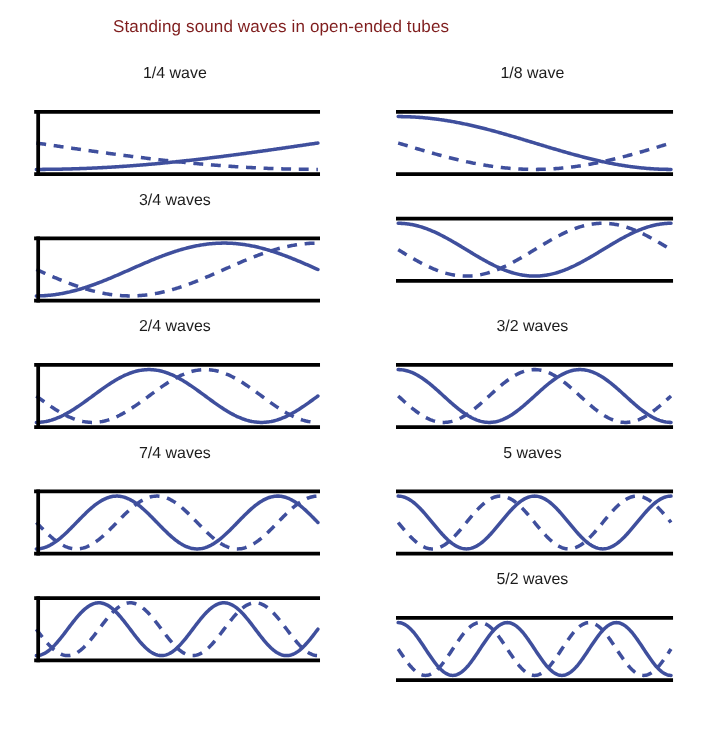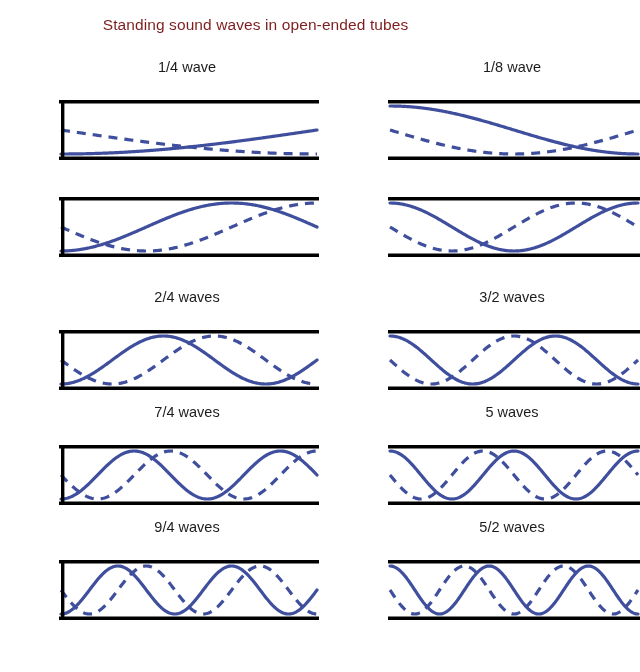--- a/index.html
+++ b/index.html
@@ -28,21 +28,20 @@
   }
   #panel-grid {
     position: absolute;
     top: 60px;
     left: 0;
     width: 640px;
   }
   .panel-row {
     position: relative;
     height: 115px;
-    margin-left: 28px;
   }
   .panel {
     position: absolute;
     top: 0;
   }
   .panel.col-left  { left: 31px; }
   .panel.col-right { left: 360px; }
   .panel-label {
     text-align: center;
     font-size: 14.5px;
@@ -97,20 +96,21 @@
               <path d="M0.00 6.00L0.95 6.00L1.91 6.01L2.86 6.02L3.82 6.03L4.77 6.04L5.72 6.06L6.68 6.09L7.63 6.11L8.58 6.14L9.54 6.17L10.49 6.21L11.45 6.25L12.40 6.30L13.35 6.34L14.31 6.39L15.26 6.45L16.22 6.50L17.17 6.57L18.12 6.63L19.08 6.70L20.03 6.77L20.98 6.84L21.94 6.92L22.89 7.00L23.85 7.09L24.80 7.17L25.75 7.27L26.71 7.36L27.66 7.46L28.62 7.56L29.57 7.66L30.52 7.77L31.48 7.88L32.43 8.00L33.38 8.11L34.34 8.24L35.29 8.36L36.25 8.49L37.20 8.62L38.15 8.75L39.11 8.89L40.06 9.02L41.02 9.17L41.97 9.31L42.92 9.46L43.88 9.61L44.83 9.77L45.78 9.92L46.74 10.09L47.69 10.25L48.65 10.41L49.60 10.58L50.55 10.76L51.51 10.93L52.46 11.11L53.42 11.29L54.37 11.47L55.32 11.66L56.28 11.84L57.23 12.04L58.18 12.23L59.14 12.43L60.09 12.62L61.05 12.83L62.00 13.03L62.95 13.24L63.91 13.44L64.86 13.66L65.82 13.87L66.77 14.09L67.72 14.30L68.68 14.52L69.63 14.75L70.58 14.97L71.54 15.20L72.49 15.43L73.45 15.66L74.40 15.89L75.35 16.13L76.31 16.37L77.26 16.61L78.22 16.85L79.17 17.09L80.12 17.34L81.08 17.58L82.03 17.83L82.98 18.08L83.94 18.34L84.89 18.59L85.85 18.85L86.80 19.10L87.75 19.36L88.71 19.62L89.66 19.89L90.62 20.15L91.57 20.42L92.52 20.68L93.48 20.95L94.43 21.22L95.38 21.49L96.34 21.76L97.29 22.03L98.25 22.31L99.20 22.58L100.15 22.86L101.11 23.14L102.06 23.42L103.02 23.70L103.97 23.98L104.92 24.26L105.88 24.54L106.83 24.82L107.78 25.10L108.74 25.39L109.69 25.67L110.65 25.96L111.60 26.25L112.55 26.53L113.51 26.82L114.46 27.11L115.42 27.40L116.37 27.68L117.32 27.97L118.28 28.26L119.23 28.55L120.18 28.84L121.14 29.13L122.09 29.42L123.05 29.71L124.00 30.00L124.95 30.29L125.91 30.58L126.86 30.87L127.82 31.16L128.77 31.45L129.72 31.74L130.68 32.03L131.63 32.32L132.58 32.60L133.54 32.89L134.49 33.18L135.45 33.47L136.40 33.75L137.35 34.04L138.31 34.33L139.26 34.61L140.22 34.90L141.17 35.18L142.12 35.46L143.08 35.74L144.03 36.02L144.98 36.30L145.94 36.58L146.89 36.86L147.85 37.14L148.80 37.42L149.75 37.69L150.71 37.97L151.66 38.24L152.62 38.51L153.57 38.78L154.52 39.05L155.48 39.32L156.43 39.58L157.38 39.85L158.34 40.11L159.29 40.38L160.25 40.64L161.20 40.90L162.15 41.15L163.11 41.41L164.06 41.66L165.02 41.92L165.97 42.17L166.92 42.42L167.88 42.66L168.83 42.91L169.78 43.15L170.74 43.39L171.69 43.63L172.65 43.87L173.60 44.11L174.55 44.34L175.51 44.57L176.46 44.80L177.42 45.03L178.37 45.25L179.32 45.48L180.28 45.70L181.23 45.91L182.18 46.13L183.14 46.34L184.09 46.56L185.05 46.76L186.00 46.97L186.95 47.17L187.91 47.38L188.86 47.57L189.82 47.77L190.77 47.96L191.72 48.16L192.68 48.34L193.63 48.53L194.58 48.71L195.54 48.89L196.49 49.07L197.45 49.24L198.40 49.42L199.35 49.59L200.31 49.75L201.26 49.91L202.22 50.08L203.17 50.23L204.12 50.39L205.08 50.54L206.03 50.69L206.98 50.83L207.94 50.98L208.89 51.11L209.85 51.25L210.80 51.38L211.75 51.51L212.71 51.64L213.66 51.76L214.62 51.89L215.57 52.00L216.52 52.12L217.48 52.23L218.43 52.34L219.38 52.44L220.34 52.54L221.29 52.64L222.25 52.73L223.20 52.83L224.15 52.91L225.11 53.00L226.06 53.08L227.02 53.16L227.97 53.23L228.92 53.30L229.88 53.37L230.83 53.43L231.78 53.50L232.74 53.55L233.69 53.61L234.65 53.66L235.60 53.70L236.55 53.75L237.51 53.79L238.46 53.83L239.42 53.86L240.37 53.89L241.32 53.91L242.28 53.94L243.23 53.96L244.18 53.97L245.14 53.98L246.09 53.99L247.05 54.00L248.00 54.00" fill="none" stroke="#3f4f9d" stroke-width="3.2" stroke-linecap="round"></path>
             </g>
             <line x1="-2" y1="1.7" x2="250" y2="1.7" stroke="#000000" stroke-width="3.4"></line>
             <line x1="-2" y1="58.3" x2="250" y2="58.3" stroke="#000000" stroke-width="3.4"></line>
           </svg>
         </div>
       </div>
     </div>
     <div class="panel-row" style="height: 115px;">
       <div class="panel col-left" style="width: 256px;">
+        <div class="panel-label">3/4 waves</div>
         <div class="tube-wrap">
           <svg width="260" height="68" viewBox="-2 -4 260 68">
             <defs>
               <clipPath id="clip2">
                 <rect x="-2" y="0" width="260" height="60"></rect>
               </clipPath>
             </defs>
             <g clip-path="url(#clip2)">
               <path d="M0.00 30.00L0.98 30.43L1.97 30.87L2.95 31.30L3.94 31.74L4.92 32.17L5.91 32.60L6.89 33.04L7.88 33.47L8.86 33.90L9.85 34.33L10.83 34.75L11.82 35.18L12.80 35.60L13.78 36.02L14.77 36.44L15.75 36.86L16.74 37.28L17.72 37.69L18.71 38.10L19.69 38.51L20.68 38.92L21.66 39.32L22.65 39.72L23.63 40.11L24.62 40.51L25.60 40.90L26.58 41.28L27.57 41.66L28.55 42.04L29.54 42.42L30.52 42.79L31.51 43.15L32.49 43.51L33.48 43.87L34.46 44.22L35.45 44.57L36.43 44.92L37.42 45.25L38.40 45.59L39.38 45.91L40.37 46.24L41.35 46.56L42.34 46.87L43.32 47.17L44.31 47.48L45.29 47.77L46.28 48.06L47.26 48.34L48.25 48.62L49.23 48.89L50.22 49.16L51.20 49.42L52.18 49.67L53.17 49.91L54.15 50.15L55.14 50.39L56.12 50.61L57.11 50.83L58.09 51.05L59.08 51.25L60.06 51.45L61.05 51.64L62.03 51.83L63.02 52.00L64.00 52.17L64.98 52.34L65.97 52.49L66.95 52.64L67.94 52.78L68.92 52.91L69.91 53.04L70.89 53.16L71.88 53.27L72.86 53.37L73.85 53.47L74.83 53.55L75.82 53.63L76.80 53.70L77.78 53.77L78.77 53.83L79.75 53.87L80.74 53.91L81.72 53.95L82.71 53.97L83.69 53.99L84.68 54.00L85.66 54.00L86.65 53.99L87.63 53.98L88.62 53.96L89.60 53.93L90.58 53.89L91.57 53.84L92.55 53.79L93.54 53.73L94.52 53.66L95.51 53.58L96.49 53.50L97.48 53.40L98.46 53.30L99.45 53.19L100.43 53.08L101.42 52.96L102.40 52.83L103.38 52.69L104.37 52.54L105.35 52.39L106.34 52.23L107.32 52.06L108.31 51.89L109.29 51.70L110.28 51.51L111.26 51.32L112.25 51.11L113.23 50.90L114.22 50.69L115.20 50.46L116.18 50.23L117.17 50.00L118.15 49.75L119.14 49.50L120.12 49.24L121.11 48.98L122.09 48.71L123.08 48.44L124.06 48.16L125.05 47.87L126.03 47.57L127.02 47.28L128.00 46.97L128.98 46.66L129.97 46.34L130.95 46.02L131.94 45.70L132.92 45.37L133.91 45.03L134.89 44.69L135.88 44.34L136.86 43.99L137.85 43.63L138.83 43.27L139.82 42.91L140.80 42.54L141.78 42.17L142.77 41.79L143.75 41.41L144.74 41.02L145.72 40.64L146.71 40.24L147.69 39.85L148.68 39.45L149.66 39.05L150.65 38.65L151.63 38.24L152.62 37.83L153.60 37.42L154.58 37.00L155.57 36.58L156.55 36.16L157.54 35.74L158.52 35.32L159.51 34.90L160.49 34.47L161.48 34.04L162.46 33.61L163.45 33.18L164.43 32.75L165.42 32.32L166.40 31.88L167.38 31.45L168.37 31.01L169.35 30.58L170.34 30.14L171.32 29.71L172.31 29.28L173.29 28.84L174.28 28.41L175.26 27.97L176.25 27.54L177.23 27.11L178.22 26.68L179.20 26.25L180.18 25.82L181.17 25.39L182.15 24.96L183.14 24.54L184.12 24.12L185.11 23.70L186.09 23.28L187.08 22.86L188.06 22.45L189.05 22.03L190.03 21.63L191.02 21.22L192.00 20.82L192.98 20.42L193.97 20.02L194.95 19.62L195.94 19.23L196.92 18.85L197.91 18.46L198.89 18.08L199.88 17.71L200.86 17.34L201.85 16.97L202.83 16.61L203.82 16.25L204.80 15.89L205.78 15.54L206.77 15.20L207.75 14.86L208.74 14.52L209.72 14.19L210.71 13.87L211.69 13.55L212.68 13.24L213.66 12.93L214.65 12.62L215.63 12.33L216.62 12.04L217.60 11.75L218.58 11.47L219.57 11.20L220.55 10.93L221.54 10.67L222.52 10.41L223.51 10.17L224.49 9.92L225.48 9.69L226.46 9.46L227.45 9.24L228.43 9.02L229.42 8.82L230.40 8.62L231.38 8.42L232.37 8.24L233.35 8.06L234.34 7.88L235.32 7.72L236.31 7.56L237.29 7.41L238.28 7.27L239.26 7.13L240.25 7.00L241.23 6.88L242.22 6.77L243.20 6.66L244.18 6.57L245.17 6.48L246.15 6.39L247.14 6.32L248.12 6.25L249.11 6.19L250.09 6.14L251.08 6.10L252.06 6.06L253.05 6.04L254.03 6.02L255.02 6.00L256.00 6.00" fill="none" stroke="#3f4f9d" stroke-width="3.2" stroke-dasharray="9 7" stroke-linecap="butt"></path>
               <path d="M0.00 54.00L0.98 54.00L1.97 53.98L2.95 53.96L3.94 53.94L4.92 53.90L5.91 53.86L6.89 53.81L7.88 53.75L8.86 53.68L9.85 53.61L10.83 53.52L11.82 53.43L12.80 53.34L13.78 53.23L14.77 53.12L15.75 53.00L16.74 52.87L17.72 52.73L18.71 52.59L19.69 52.44L20.68 52.28L21.66 52.12L22.65 51.94L23.63 51.76L24.62 51.58L25.60 51.38L26.58 51.18L27.57 50.98L28.55 50.76L29.54 50.54L30.52 50.31L31.51 50.08L32.49 49.83L33.48 49.59L34.46 49.33L35.45 49.07L36.43 48.80L37.42 48.53L38.40 48.25L39.38 47.96L40.37 47.67L41.35 47.38L42.34 47.07L43.32 46.76L44.31 46.45L45.29 46.13L46.28 45.81L47.26 45.48L48.25 45.14L49.23 44.80L50.22 44.46L51.20 44.11L52.18 43.75L53.17 43.39L54.15 43.03L55.14 42.66L56.12 42.29L57.11 41.92L58.09 41.54L59.08 41.15L60.06 40.77L61.05 40.38L62.03 39.98L63.02 39.58L64.00 39.18L64.98 38.78L65.97 38.37L66.95 37.97L67.94 37.55L68.92 37.14L69.91 36.72L70.89 36.30L71.88 35.88L72.86 35.46L73.85 35.04L74.83 34.61L75.82 34.18L76.80 33.75L77.78 33.32L78.77 32.89L79.75 32.46L80.74 32.03L81.72 31.59L82.71 31.16L83.69 30.72L84.68 30.29L85.66 29.86L86.65 29.42L87.63 28.99L88.62 28.55L89.60 28.12L90.58 27.68L91.57 27.25L92.55 26.82L93.54 26.39L94.52 25.96L95.51 25.53L96.49 25.10L97.48 24.68L98.46 24.26L99.45 23.84L100.43 23.42L101.42 23.00L102.40 22.58L103.38 22.17L104.37 21.76L105.35 21.35L106.34 20.95L107.32 20.55L108.31 20.15L109.29 19.76L110.28 19.36L111.26 18.98L112.25 18.59L113.23 18.21L114.22 17.83L115.20 17.46L116.18 17.09L117.17 16.73L118.15 16.37L119.14 16.01L120.12 15.66L121.11 15.31L122.09 14.97L123.08 14.63L124.06 14.30L125.05 13.98L126.03 13.66L127.02 13.34L128.00 13.03L128.98 12.72L129.97 12.43L130.95 12.13L131.94 11.84L132.92 11.56L133.91 11.29L134.89 11.02L135.88 10.76L136.86 10.50L137.85 10.25L138.83 10.00L139.82 9.77L140.80 9.54L141.78 9.31L142.77 9.10L143.75 8.89L144.74 8.68L145.72 8.49L146.71 8.30L147.69 8.11L148.68 7.94L149.66 7.77L150.65 7.61L151.63 7.46L152.62 7.31L153.60 7.17L154.58 7.04L155.57 6.92L156.55 6.81L157.54 6.70L158.52 6.60L159.51 6.50L160.49 6.42L161.48 6.34L162.46 6.27L163.45 6.21L164.43 6.16L165.42 6.11L166.40 6.07L167.38 6.04L168.37 6.02L169.35 6.01L170.34 6.00L171.32 6.00L172.31 6.01L173.29 6.03L174.28 6.05L175.26 6.09L176.25 6.13L177.23 6.17L178.22 6.23L179.20 6.30L180.18 6.37L181.17 6.45L182.15 6.53L183.14 6.63L184.12 6.73L185.11 6.84L186.09 6.96L187.08 7.09L188.06 7.22L189.05 7.36L190.03 7.51L191.02 7.66L192.00 7.83L192.98 8.00L193.97 8.17L194.95 8.36L195.94 8.55L196.92 8.75L197.91 8.95L198.89 9.17L199.88 9.39L200.86 9.61L201.85 9.85L202.83 10.09L203.82 10.33L204.80 10.58L205.78 10.84L206.77 11.11L207.75 11.38L208.74 11.66L209.72 11.94L210.71 12.23L211.69 12.52L212.68 12.83L213.66 13.13L214.65 13.44L215.63 13.76L216.62 14.09L217.60 14.41L218.58 14.75L219.57 15.08L220.55 15.43L221.54 15.78L222.52 16.13L223.51 16.49L224.49 16.85L225.48 17.21L226.46 17.58L227.45 17.96L228.43 18.34L229.42 18.72L230.40 19.10L231.38 19.49L232.37 19.89L233.35 20.28L234.34 20.68L235.32 21.08L236.31 21.49L237.29 21.90L238.28 22.31L239.26 22.72L240.25 23.14L241.23 23.56L242.22 23.98L243.20 24.40L244.18 24.82L245.17 25.25L246.15 25.67L247.14 26.10L248.12 26.53L249.11 26.96L250.09 27.40L251.08 27.83L252.06 28.26L253.05 28.70L254.03 29.13L255.02 29.57L256.00 30.00" fill="none" stroke="#3f4f9d" stroke-width="3.2" stroke-linecap="round"></path>
@@ -212,21 +212,20 @@
               <path d="M0.00 6.00L0.95 6.03L1.91 6.11L2.86 6.25L3.82 6.45L4.77 6.70L5.72 7.00L6.68 7.36L7.63 7.77L8.58 8.24L9.54 8.75L10.49 9.31L11.45 9.92L12.40 10.58L13.35 11.29L14.31 12.04L15.26 12.83L16.22 13.66L17.17 14.52L18.12 15.43L19.08 16.37L20.03 17.34L20.98 18.34L21.94 19.36L22.89 20.42L23.85 21.49L24.80 22.58L25.75 23.70L26.71 24.82L27.66 25.96L28.62 27.11L29.57 28.26L30.52 29.42L31.48 30.58L32.43 31.74L33.38 32.89L34.34 34.04L35.29 35.18L36.25 36.30L37.20 37.42L38.15 38.51L39.11 39.58L40.06 40.64L41.02 41.66L41.97 42.66L42.92 43.63L43.88 44.57L44.83 45.48L45.78 46.34L46.74 47.17L47.69 47.96L48.65 48.71L49.60 49.42L50.55 50.08L51.51 50.69L52.46 51.25L53.42 51.76L54.37 52.23L55.32 52.64L56.28 53.00L57.23 53.30L58.18 53.55L59.14 53.75L60.09 53.89L61.05 53.97L62.00 54.00L62.95 53.97L63.91 53.89L64.86 53.75L65.82 53.55L66.77 53.30L67.72 53.00L68.68 52.64L69.63 52.23L70.58 51.76L71.54 51.25L72.49 50.69L73.45 50.08L74.40 49.42L75.35 48.71L76.31 47.96L77.26 47.17L78.22 46.34L79.17 45.48L80.12 44.57L81.08 43.63L82.03 42.66L82.98 41.66L83.94 40.64L84.89 39.58L85.85 38.51L86.80 37.42L87.75 36.30L88.71 35.18L89.66 34.04L90.62 32.89L91.57 31.74L92.52 30.58L93.48 29.42L94.43 28.26L95.38 27.11L96.34 25.96L97.29 24.82L98.25 23.70L99.20 22.58L100.15 21.49L101.11 20.42L102.06 19.36L103.02 18.34L103.97 17.34L104.92 16.37L105.88 15.43L106.83 14.52L107.78 13.66L108.74 12.83L109.69 12.04L110.65 11.29L111.60 10.58L112.55 9.92L113.51 9.31L114.46 8.75L115.42 8.24L116.37 7.77L117.32 7.36L118.28 7.00L119.23 6.70L120.18 6.45L121.14 6.25L122.09 6.11L123.05 6.03L124.00 6.00L124.95 6.03L125.91 6.11L126.86 6.25L127.82 6.45L128.77 6.70L129.72 7.00L130.68 7.36L131.63 7.77L132.58 8.24L133.54 8.75L134.49 9.31L135.45 9.92L136.40 10.58L137.35 11.29L138.31 12.04L139.26 12.83L140.22 13.66L141.17 14.52L142.12 15.43L143.08 16.37L144.03 17.34L144.98 18.34L145.94 19.36L146.89 20.42L147.85 21.49L148.80 22.58L149.75 23.70L150.71 24.82L151.66 25.96L152.62 27.11L153.57 28.26L154.52 29.42L155.48 30.58L156.43 31.74L157.38 32.89L158.34 34.04L159.29 35.18L160.25 36.30L161.20 37.42L162.15 38.51L163.11 39.58L164.06 40.64L165.02 41.66L165.97 42.66L166.92 43.63L167.88 44.57L168.83 45.48L169.78 46.34L170.74 47.17L171.69 47.96L172.65 48.71L173.60 49.42L174.55 50.08L175.51 50.69L176.46 51.25L177.42 51.76L178.37 52.23L179.32 52.64L180.28 53.00L181.23 53.30L182.18 53.55L183.14 53.75L184.09 53.89L185.05 53.97L186.00 54.00L186.95 53.97L187.91 53.89L188.86 53.75L189.82 53.55L190.77 53.30L191.72 53.00L192.68 52.64L193.63 52.23L194.58 51.76L195.54 51.25L196.49 50.69L197.45 50.08L198.40 49.42L199.35 48.71L200.31 47.96L201.26 47.17L202.22 46.34L203.17 45.48L204.12 44.57L205.08 43.63L206.03 42.66L206.98 41.66L207.94 40.64L208.89 39.58L209.85 38.51L210.80 37.42L211.75 36.30L212.71 35.18L213.66 34.04L214.62 32.89L215.57 31.74L216.52 30.58L217.48 29.42L218.43 28.26L219.38 27.11L220.34 25.96L221.29 24.82L222.25 23.70L223.20 22.58L224.15 21.49L225.11 20.42L226.06 19.36L227.02 18.34L227.97 17.34L228.92 16.37L229.88 15.43L230.83 14.52L231.78 13.66L232.74 12.83L233.69 12.04L234.65 11.29L235.60 10.58L236.55 9.92L237.51 9.31L238.46 8.75L239.42 8.24L240.37 7.77L241.32 7.36L242.28 7.00L243.23 6.70L244.18 6.45L245.14 6.25L246.09 6.11L247.05 6.03L248.00 6.00" fill="none" stroke="#3f4f9d" stroke-width="3.2" stroke-linecap="round"></path>
             </g>
             <line x1="-2" y1="1.7" x2="250" y2="1.7" stroke="#000000" stroke-width="3.4"></line>
             <line x1="-2" y1="58.3" x2="250" y2="58.3" stroke="#000000" stroke-width="3.4"></line>
           </svg>
         </div>
       </div>
     </div>
     <div class="panel-row" style="height: 115px;">
       <div class="panel col-left" style="width: 256px;">
-        <div class="panel-label">9/4 waves</div>
         <div class="tube-wrap">
           <svg width="260" height="68" viewBox="-2 -4 260 68">
             <defs>
               <clipPath id="clip8">
                 <rect x="-2" y="0" width="260" height="60"></rect>
               </clipPath>
             </defs>
             <g clip-path="url(#clip8)">
               <path d="M0.00 30.00L0.98 31.30L1.97 32.60L2.95 33.90L3.94 35.18L4.92 36.44L5.91 37.69L6.89 38.92L7.88 40.11L8.86 41.28L9.85 42.42L10.83 43.51L11.82 44.57L12.80 45.59L13.78 46.56L14.77 47.48L15.75 48.34L16.74 49.16L17.72 49.91L18.71 50.61L19.69 51.25L20.68 51.83L21.66 52.34L22.65 52.78L23.63 53.16L24.62 53.47L25.60 53.70L26.58 53.87L27.57 53.97L28.55 54.00L29.54 53.96L30.52 53.84L31.51 53.66L32.49 53.40L33.48 53.08L34.46 52.69L35.45 52.23L36.43 51.70L37.42 51.11L38.40 50.46L39.38 49.75L40.37 48.98L41.35 48.16L42.34 47.28L43.32 46.34L44.31 45.37L45.29 44.34L46.28 43.27L47.26 42.17L48.25 41.02L49.23 39.85L50.22 38.65L51.20 37.42L52.18 36.16L53.17 34.90L54.15 33.61L55.14 32.32L56.12 31.01L57.11 29.71L58.09 28.41L59.08 27.11L60.06 25.82L61.05 24.54L62.03 23.28L63.02 22.03L64.00 20.82L64.98 19.62L65.97 18.46L66.95 17.34L67.94 16.25L68.92 15.20L69.91 14.19L70.89 13.24L71.88 12.33L72.86 11.47L73.85 10.67L74.83 9.92L75.82 9.24L76.80 8.62L77.78 8.06L78.77 7.56L79.75 7.13L80.74 6.77L81.72 6.48L82.71 6.25L83.69 6.10L84.68 6.02L85.66 6.00L86.65 6.06L87.63 6.19L88.62 6.39L89.60 6.66L90.58 7.00L91.57 7.41L92.55 7.88L93.54 8.42L94.52 9.02L95.51 9.69L96.49 10.41L97.48 11.20L98.46 12.04L99.45 12.93L100.43 13.87L101.42 14.86L102.40 15.89L103.38 16.97L104.37 18.08L105.35 19.23L106.34 20.42L107.32 21.63L108.31 22.86L109.29 24.12L110.28 25.39L111.26 26.68L112.25 27.97L113.23 29.28L114.22 30.58L115.20 31.88L116.18 33.18L117.17 34.47L118.15 35.74L119.14 37.00L120.12 38.24L121.11 39.45L122.09 40.64L123.08 41.79L124.06 42.91L125.05 43.99L126.03 45.03L127.02 46.02L128.00 46.97L128.98 47.87L129.97 48.71L130.95 49.50L131.94 50.23L132.92 50.90L133.91 51.51L134.89 52.06L135.88 52.54L136.86 52.96L137.85 53.30L138.83 53.58L139.82 53.79L140.80 53.93L141.78 53.99L142.77 53.99L143.75 53.91L144.74 53.77L145.72 53.55L146.71 53.27L147.69 52.91L148.68 52.49L149.66 52.00L150.65 51.45L151.63 50.83L152.62 50.15L153.60 49.42L154.58 48.62L155.57 47.77L156.55 46.87L157.54 45.91L158.52 44.92L159.51 43.87L160.49 42.79L161.48 41.66L162.46 40.51L163.45 39.32L164.43 38.10L165.42 36.86L166.40 35.60L167.38 34.33L168.37 33.04L169.35 31.74L170.34 30.43L171.32 29.13L172.31 27.83L173.29 26.53L174.28 25.25L175.26 23.98L176.25 22.72L177.23 21.49L178.22 20.28L179.20 19.10L180.18 17.96L181.17 16.85L182.15 15.78L183.14 14.75L184.12 13.76L185.11 12.83L186.09 11.94L187.08 11.11L188.06 10.33L189.05 9.61L190.03 8.95L191.02 8.36L192.00 7.83L192.98 7.36L193.97 6.96L194.95 6.63L195.94 6.37L196.92 6.17L197.91 6.05L198.89 6.00L199.88 6.02L200.86 6.11L201.85 6.27L202.83 6.50L203.82 6.81L204.80 7.17L205.78 7.61L206.77 8.11L207.75 8.68L208.74 9.31L209.72 10.00L210.71 10.76L211.69 11.56L212.68 12.43L213.66 13.34L214.65 14.30L215.63 15.31L216.62 16.37L217.60 17.46L218.58 18.59L219.57 19.76L220.55 20.95L221.54 22.17L222.52 23.42L223.51 24.68L224.49 25.96L225.48 27.25L226.46 28.55L227.45 29.86L228.43 31.16L229.42 32.46L230.40 33.75L231.38 35.04L232.37 36.30L233.35 37.55L234.34 38.78L235.32 39.98L236.31 41.15L237.29 42.29L238.28 43.39L239.26 44.46L240.25 45.48L241.23 46.45L242.22 47.38L243.20 48.25L244.18 49.07L245.17 49.83L246.15 50.54L247.14 51.18L248.12 51.76L249.11 52.28L250.09 52.73L251.08 53.12L252.06 53.43L253.05 53.68L254.03 53.86L255.02 53.96L256.00 54.00" fill="none" stroke="#3f4f9d" stroke-width="3.2" stroke-dasharray="9 7" stroke-linecap="butt"></path>
               <path d="M0.00 54.00L0.98 53.96L1.97 53.86L2.95 53.68L3.94 53.43L4.92 53.12L5.91 52.73L6.89 52.28L7.88 51.76L8.86 51.18L9.85 50.54L10.83 49.83L11.82 49.07L12.80 48.25L13.78 47.38L14.77 46.45L15.75 45.48L16.74 44.46L17.72 43.39L18.71 42.29L19.69 41.15L20.68 39.98L21.66 38.78L22.65 37.55L23.63 36.30L24.62 35.04L25.60 33.75L26.58 32.46L27.57 31.16L28.55 29.86L29.54 28.55L30.52 27.25L31.51 25.96L32.49 24.68L33.48 23.42L34.46 22.17L35.45 20.95L36.43 19.76L37.42 18.59L38.40 17.46L39.38 16.37L40.37 15.31L41.35 14.30L42.34 13.34L43.32 12.43L44.31 11.56L45.29 10.76L46.28 10.00L47.26 9.31L48.25 8.68L49.23 8.11L50.22 7.61L51.20 7.17L52.18 6.81L53.17 6.50L54.15 6.27L55.14 6.11L56.12 6.02L57.11 6.00L58.09 6.05L59.08 6.17L60.06 6.37L61.05 6.63L62.03 6.96L63.02 7.36L64.00 7.83L64.98 8.36L65.97 8.95L66.95 9.61L67.94 10.33L68.92 11.11L69.91 11.94L70.89 12.83L71.88 13.76L72.86 14.75L73.85 15.78L74.83 16.85L75.82 17.96L76.80 19.10L77.78 20.28L78.77 21.49L79.75 22.72L80.74 23.98L81.72 25.25L82.71 26.53L83.69 27.83L84.68 29.13L85.66 30.43L86.65 31.74L87.63 33.04L88.62 34.33L89.60 35.60L90.58 36.86L91.57 38.10L92.55 39.32L93.54 40.51L94.52 41.66L95.51 42.79L96.49 43.87L97.48 44.92L98.46 45.91L99.45 46.87L100.43 47.77L101.42 48.62L102.40 49.42L103.38 50.15L104.37 50.83L105.35 51.45L106.34 52.00L107.32 52.49L108.31 52.91L109.29 53.27L110.28 53.55L111.26 53.77L112.25 53.91L113.23 53.99L114.22 53.99L115.20 53.93L116.18 53.79L117.17 53.58L118.15 53.30L119.14 52.96L120.12 52.54L121.11 52.06L122.09 51.51L123.08 50.90L124.06 50.23L125.05 49.50L126.03 48.71L127.02 47.87L128.00 46.97L128.98 46.02L129.97 45.03L130.95 43.99L131.94 42.91L132.92 41.79L133.91 40.64L134.89 39.45L135.88 38.24L136.86 37.00L137.85 35.74L138.83 34.47L139.82 33.18L140.80 31.88L141.78 30.58L142.77 29.28L143.75 27.97L144.74 26.68L145.72 25.39L146.71 24.12L147.69 22.86L148.68 21.63L149.66 20.42L150.65 19.23L151.63 18.08L152.62 16.97L153.60 15.89L154.58 14.86L155.57 13.87L156.55 12.93L157.54 12.04L158.52 11.20L159.51 10.41L160.49 9.69L161.48 9.02L162.46 8.42L163.45 7.88L164.43 7.41L165.42 7.00L166.40 6.66L167.38 6.39L168.37 6.19L169.35 6.06L170.34 6.00L171.32 6.02L172.31 6.10L173.29 6.25L174.28 6.48L175.26 6.77L176.25 7.13L177.23 7.56L178.22 8.06L179.20 8.62L180.18 9.24L181.17 9.92L182.15 10.67L183.14 11.47L184.12 12.33L185.11 13.24L186.09 14.19L187.08 15.20L188.06 16.25L189.05 17.34L190.03 18.46L191.02 19.62L192.00 20.82L192.98 22.03L193.97 23.28L194.95 24.54L195.94 25.82L196.92 27.11L197.91 28.41L198.89 29.71L199.88 31.01L200.86 32.32L201.85 33.61L202.83 34.90L203.82 36.16L204.80 37.42L205.78 38.65L206.77 39.85L207.75 41.02L208.74 42.17L209.72 43.27L210.71 44.34L211.69 45.37L212.68 46.34L213.66 47.28L214.65 48.16L215.63 48.98L216.62 49.75L217.60 50.46L218.58 51.11L219.57 51.70L220.55 52.23L221.54 52.69L222.52 53.08L223.51 53.40L224.49 53.66L225.48 53.84L226.46 53.96L227.45 54.00L228.43 53.97L229.42 53.87L230.40 53.70L231.38 53.47L232.37 53.16L233.35 52.78L234.34 52.34L235.32 51.83L236.31 51.25L237.29 50.61L238.28 49.91L239.26 49.16L240.25 48.34L241.23 47.48L242.22 46.56L243.20 45.59L244.18 44.57L245.17 43.51L246.15 42.42L247.14 41.28L248.12 40.11L249.11 38.92L250.09 37.69L251.08 36.44L252.06 35.18L253.05 33.90L254.03 32.60L255.02 31.30L256.00 30.00" fill="none" stroke="#3f4f9d" stroke-width="3.2" stroke-linecap="round"></path>

